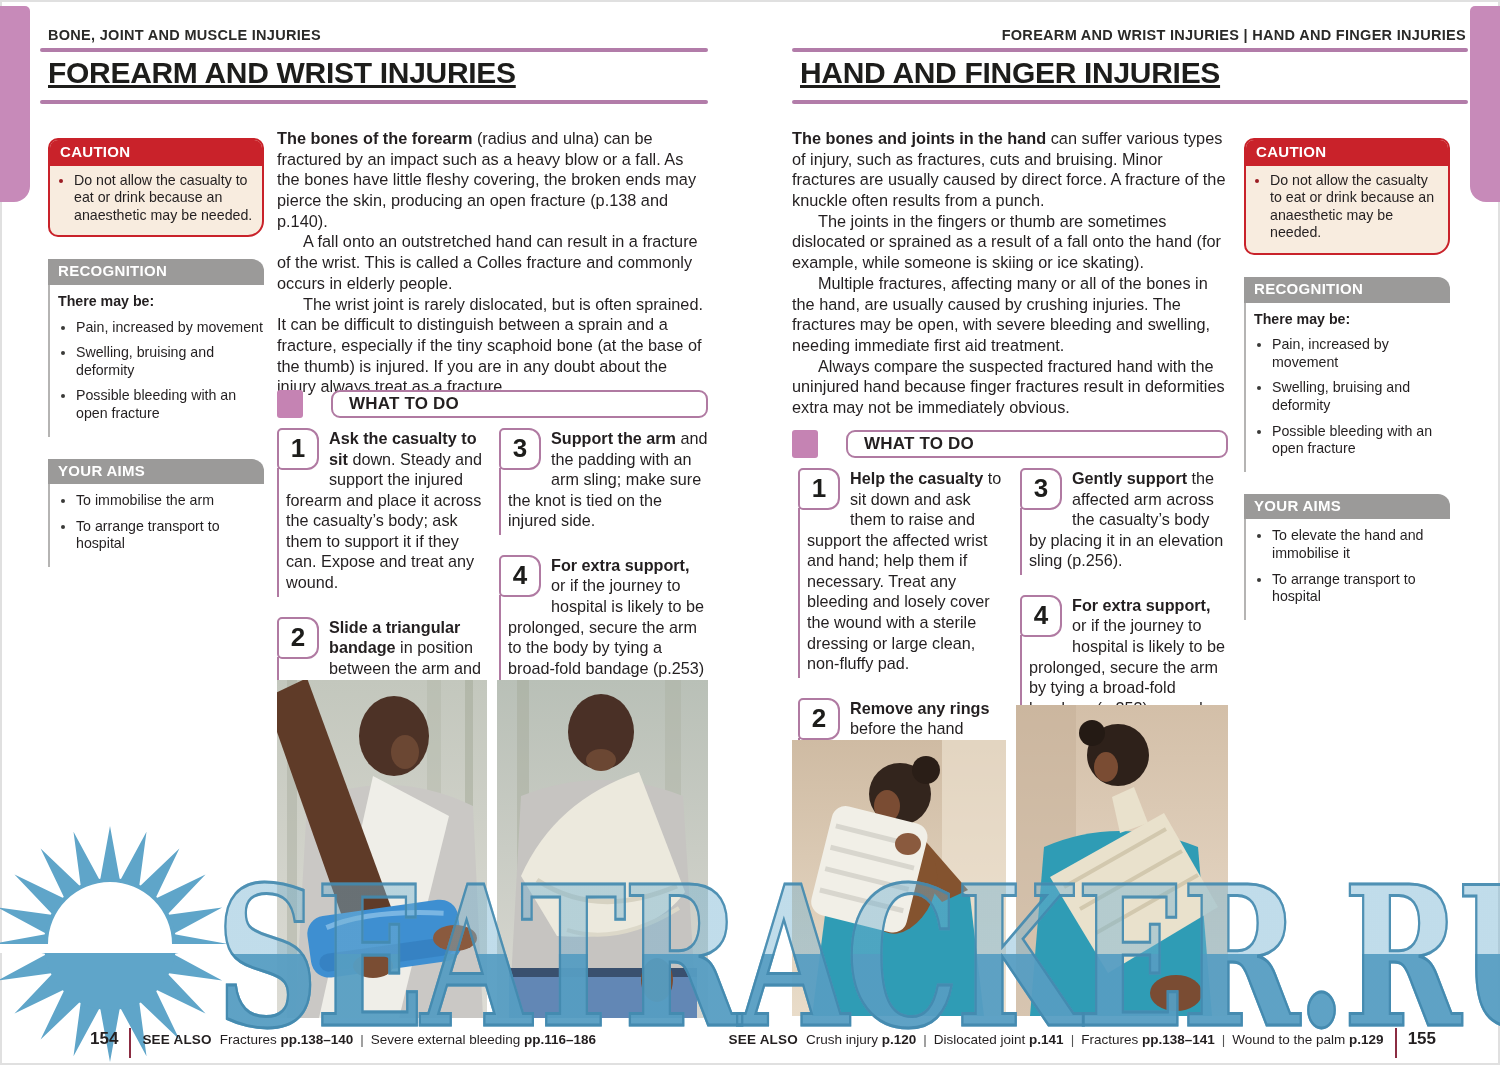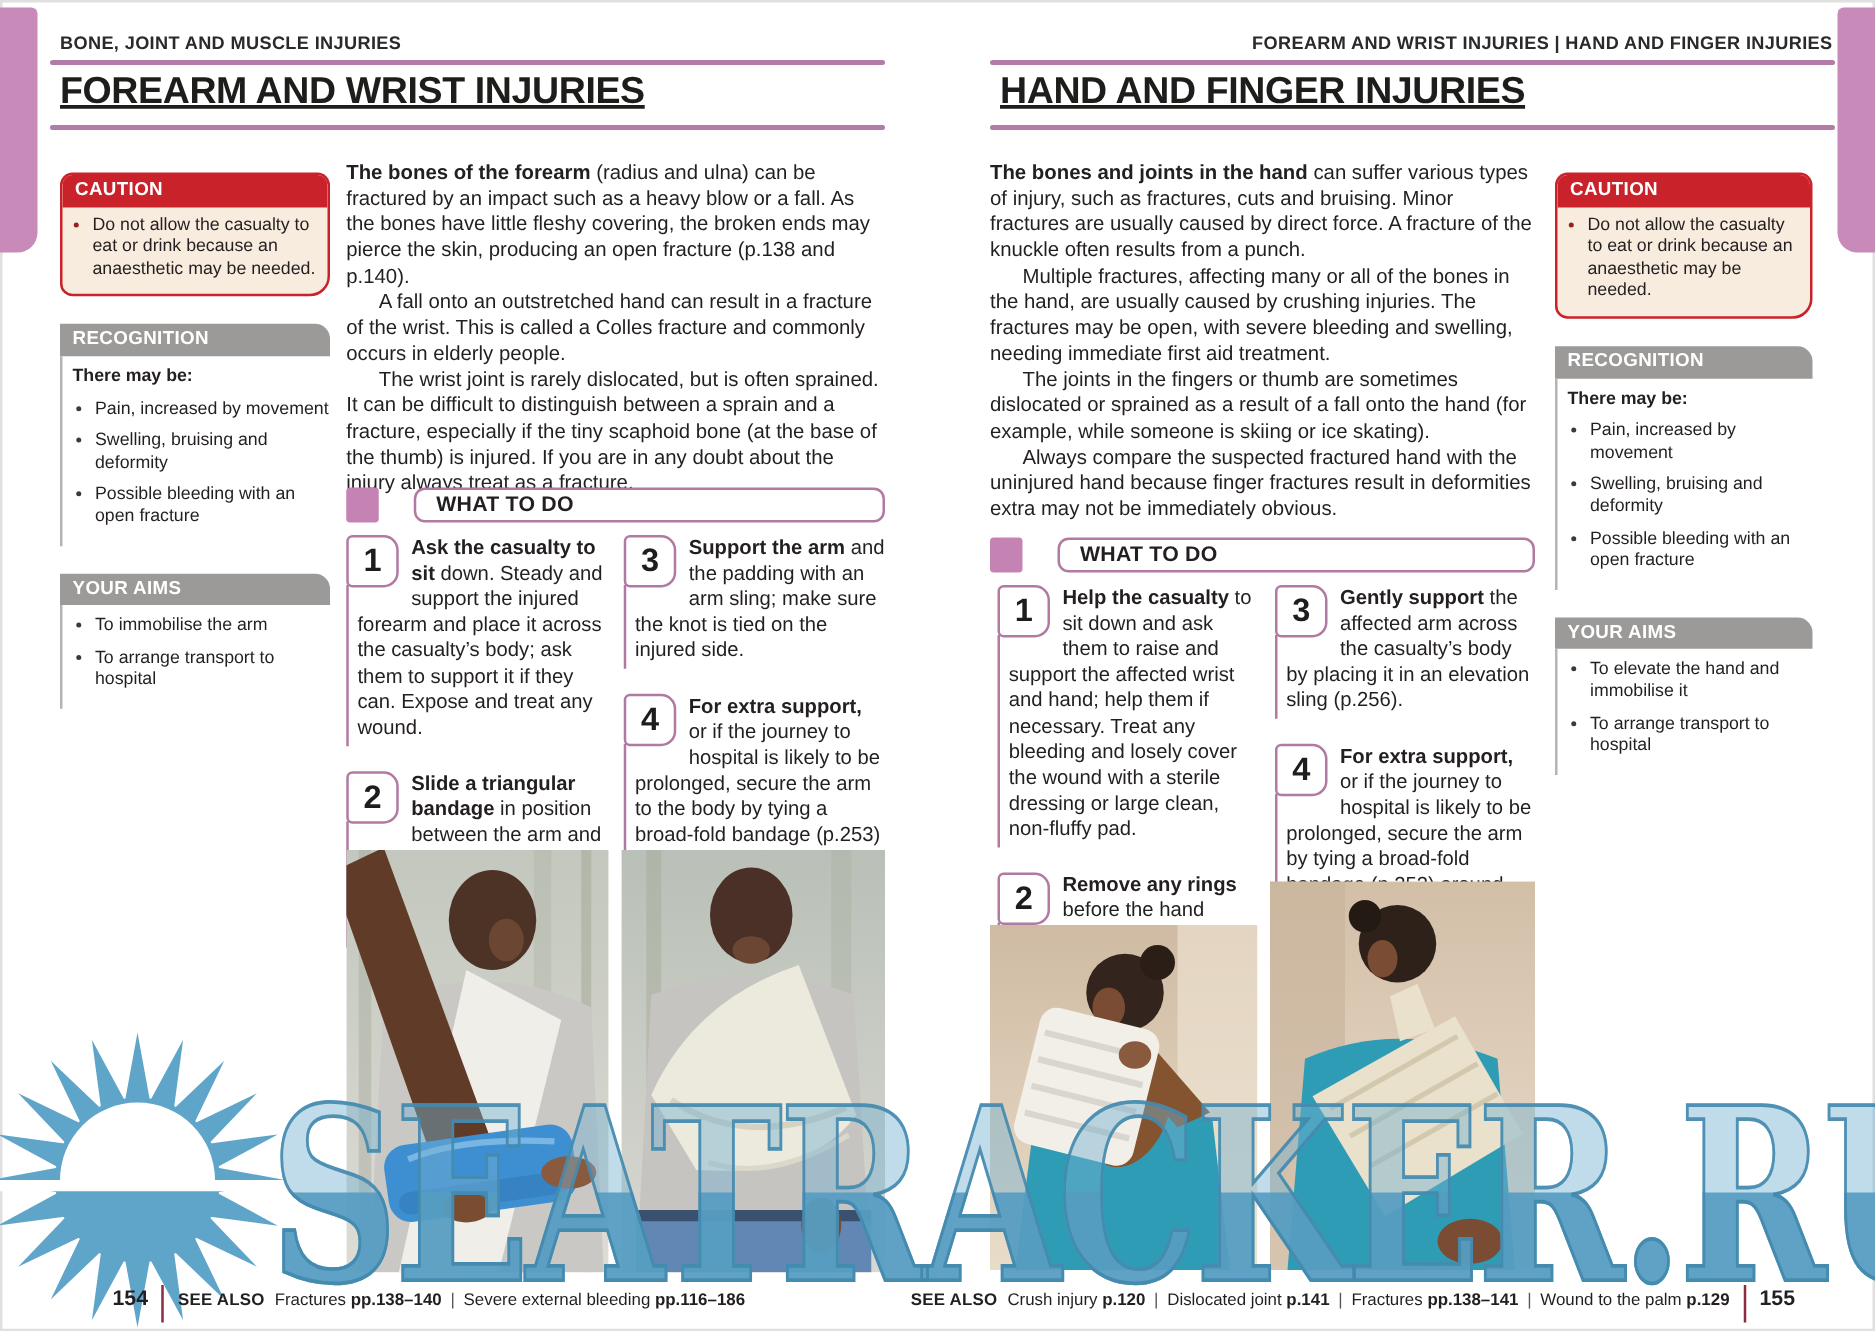--- a/index.html
+++ b/index.html
@@ -233,22 +233,22 @@
 </div>
 
 <div class="page" id="right-page">
   <div class="running-head">FOREARM AND WRIST INJURIES | HAND AND FINGER INJURIES</div>
   <div class="rule top"></div>
   <div class="page-title">HAND AND FINGER INJURIES</div>
   <div class="rule bottom"></div>
 
   <div class="main-col intro">
     <p><b>The bones and joints in the hand</b><span> can suffer various types of injury, such as fractures, cuts and bruising. Minor fractures are usually caused by direct force. A fracture of the knuckle often results from a punch.</span></p>
+    <p><span>The joints in the fingers or thumb are sometimes dislocated or sprained as a result of a fall onto the hand (for example, while someone is skiing or ice skating).</span></p>
     <p><span>Multiple fractures, affecting many or all of the bones in the hand, are usually caused by crushing injuries. The fractures may be open, with severe bleeding and swelling, needing immediate first aid treatment.</span></p>
-    <p><span>The joints in the fingers or thumb are sometimes dislocated or sprained as a result of a fall onto the hand (for example, while someone is skiing or ice skating).</span></p>
     <p><span>Always compare the suspected fractured hand with the uninjured hand because finger fractures result in deformities extra may not be immediately obvious.</span></p>
   </div>
 
   <div class="wtd-bar">
     <div class="wtd-tab"></div>
     <div class="wtd-label">WHAT TO DO</div>
   </div>
 
   <div class="steps-col col1">
     <div class="step">

